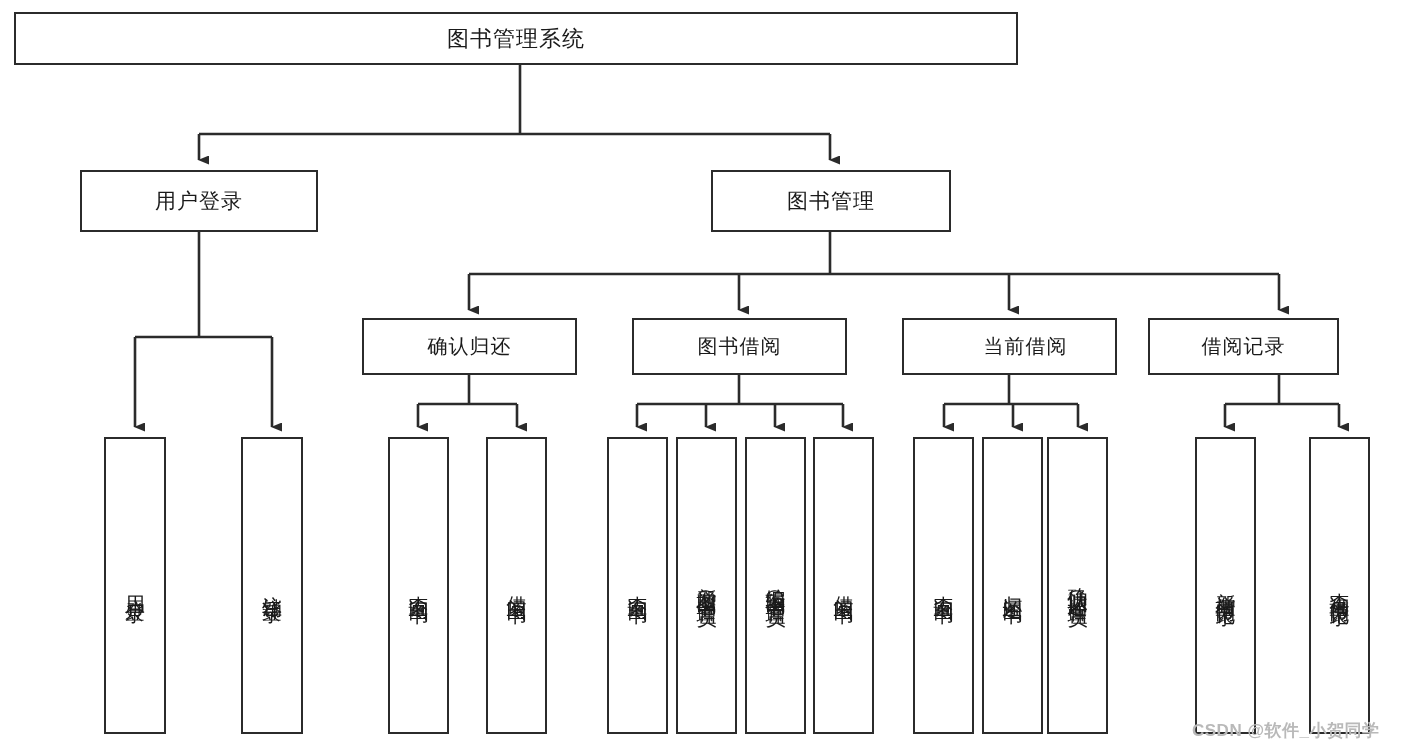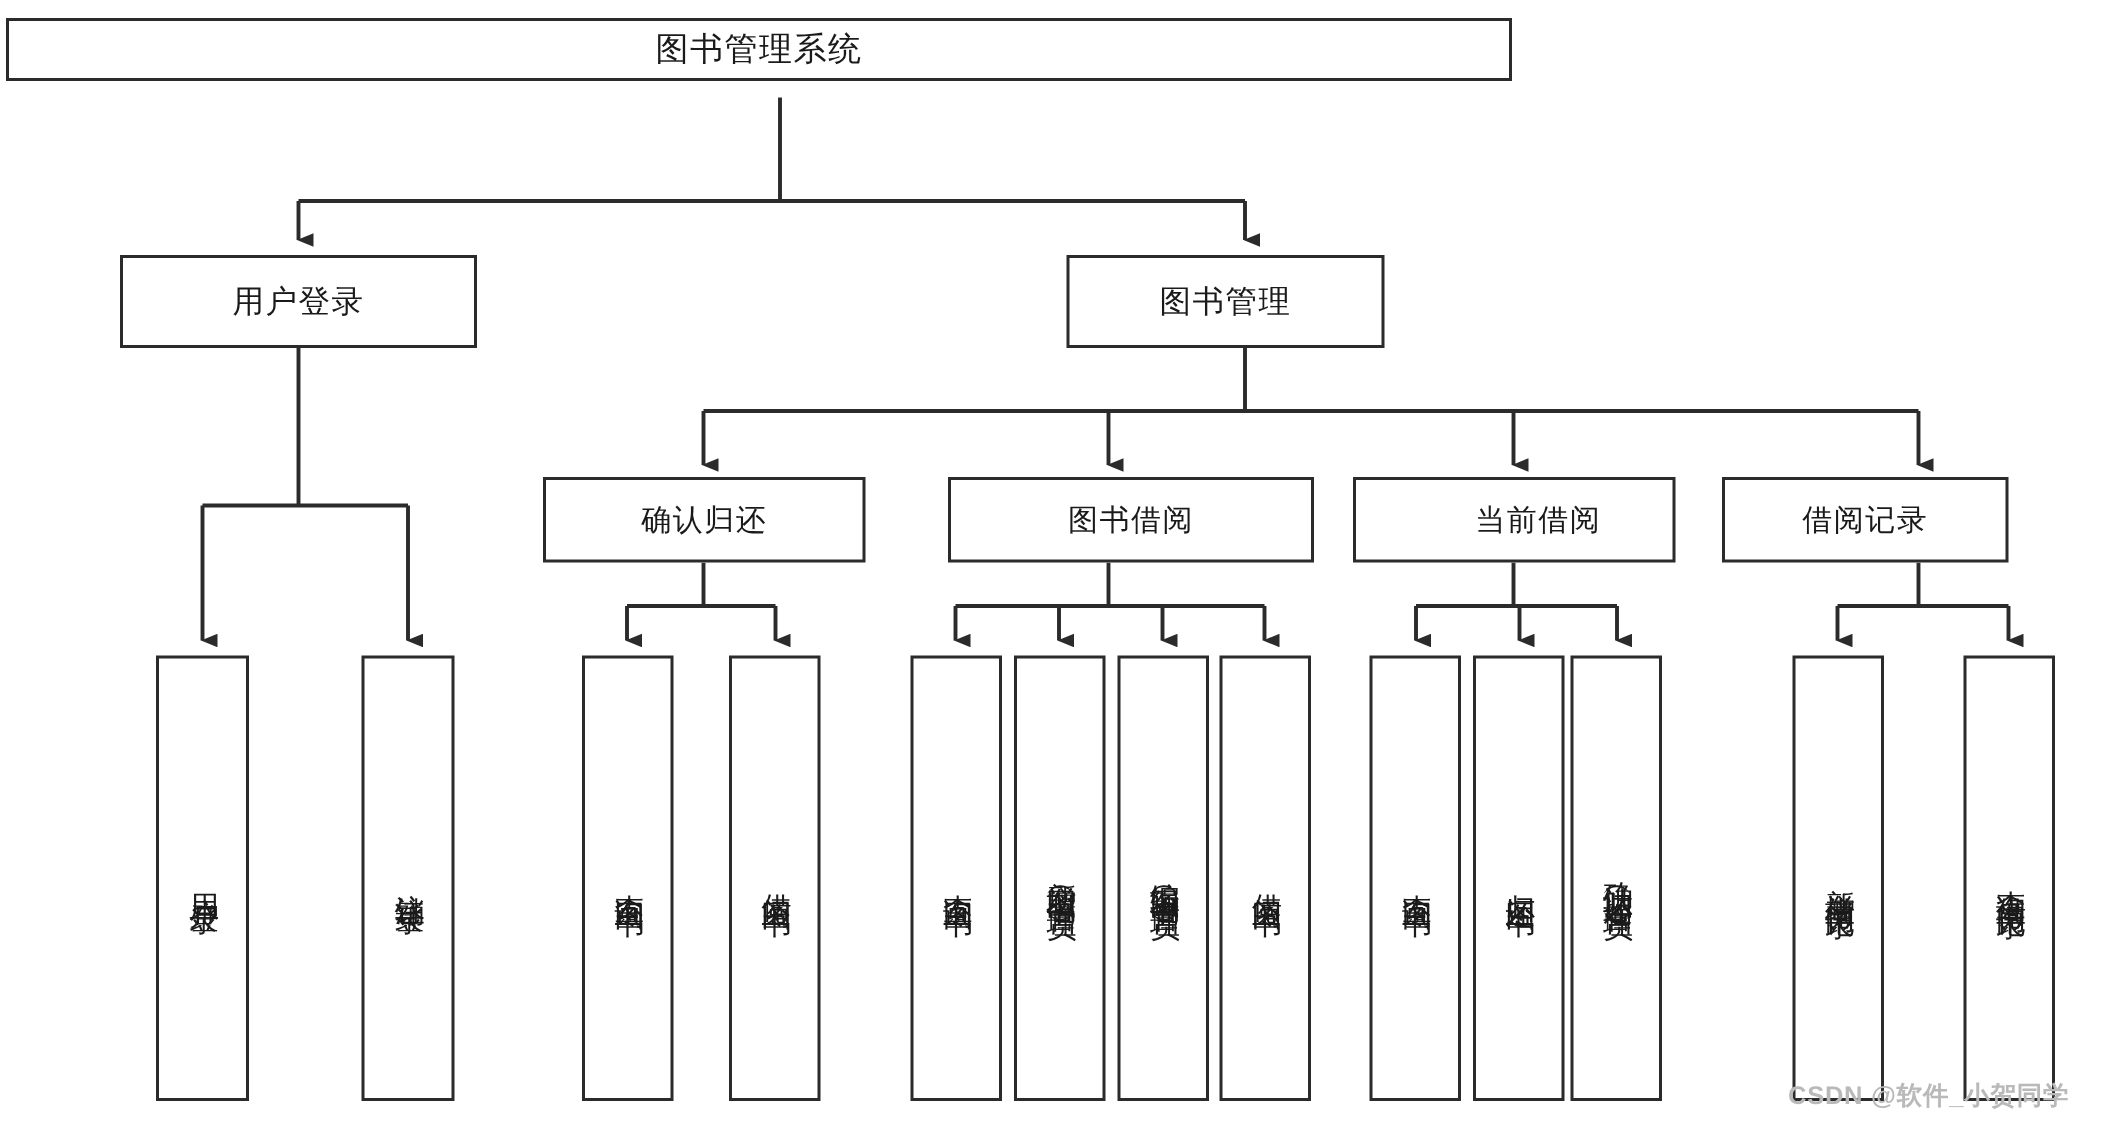--- a/index.html
+++ b/index.html
@@ -117,35 +117,35 @@
       <path d="M1013,404 L1013,427" marker-end="url(#arrowhead)"></path>
       <path d="M1078,404 L1078,427" marker-end="url(#arrowhead)"></path>
 
       <path d="M1279,375 L1279,404"></path>
       <path d="M1225,404 L1339,404"></path>
       <path d="M1225,404 L1225,427" marker-end="url(#arrowhead)"></path>
       <path d="M1339,404 L1339,427" marker-end="url(#arrowhead)"></path>
     </g>
   </svg>
 
-  <div class="node-box root-node" style="left:4px; top:12px; width:1004px; height:42px;">
+  <div class="node-box root-node" style="left:14px; top:12px; width:1004px; height:53px;">
     <span class="node-label">图书管理系统</span>
   </div>
 
   <div class="node-box level1-node" style="left:80px; top:170px; width:238px; height:62px;">
     <span class="node-label">用户登录</span>
   </div>
-  <div class="node-box level1-node" style="left:711px; top:170px; width:212px; height:62px;">
+  <div class="node-box level1-node" style="left:711px; top:170px; width:240px; height:62px;">
     <span class="node-label">图书管理</span>
   </div>
 
   <div class="node-box level2-node" style="left:362px; top:318px; width:215px; height:57px;">
     <span class="node-label">确认归还</span>
   </div>
-  <div class="node-box level2-node" style="left:632px; top:318px; width:244px; height:57px;">
+  <div class="node-box level2-node" style="left:632px; top:318px; width:215px; height:57px;">
     <span class="node-label">图书借阅</span>
   </div>
   <div class="node-box level2-node" style="left:902px; top:318px; width:215px; height:57px;padding-left:32px;">
     <span class="node-label">当前借阅</span>
   </div>
   <div class="node-box level2-node" style="left:1148px; top:318px; width:191px; height:57px;">
     <span class="node-label">借阅记录</span>
   </div>
 
   <div class="node-box leaf-node" style="left:104px; top:437px; width:62px; height:297px;">

